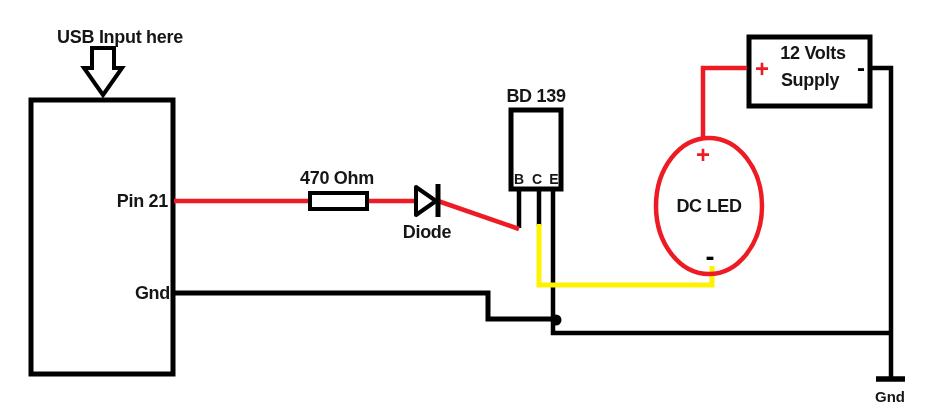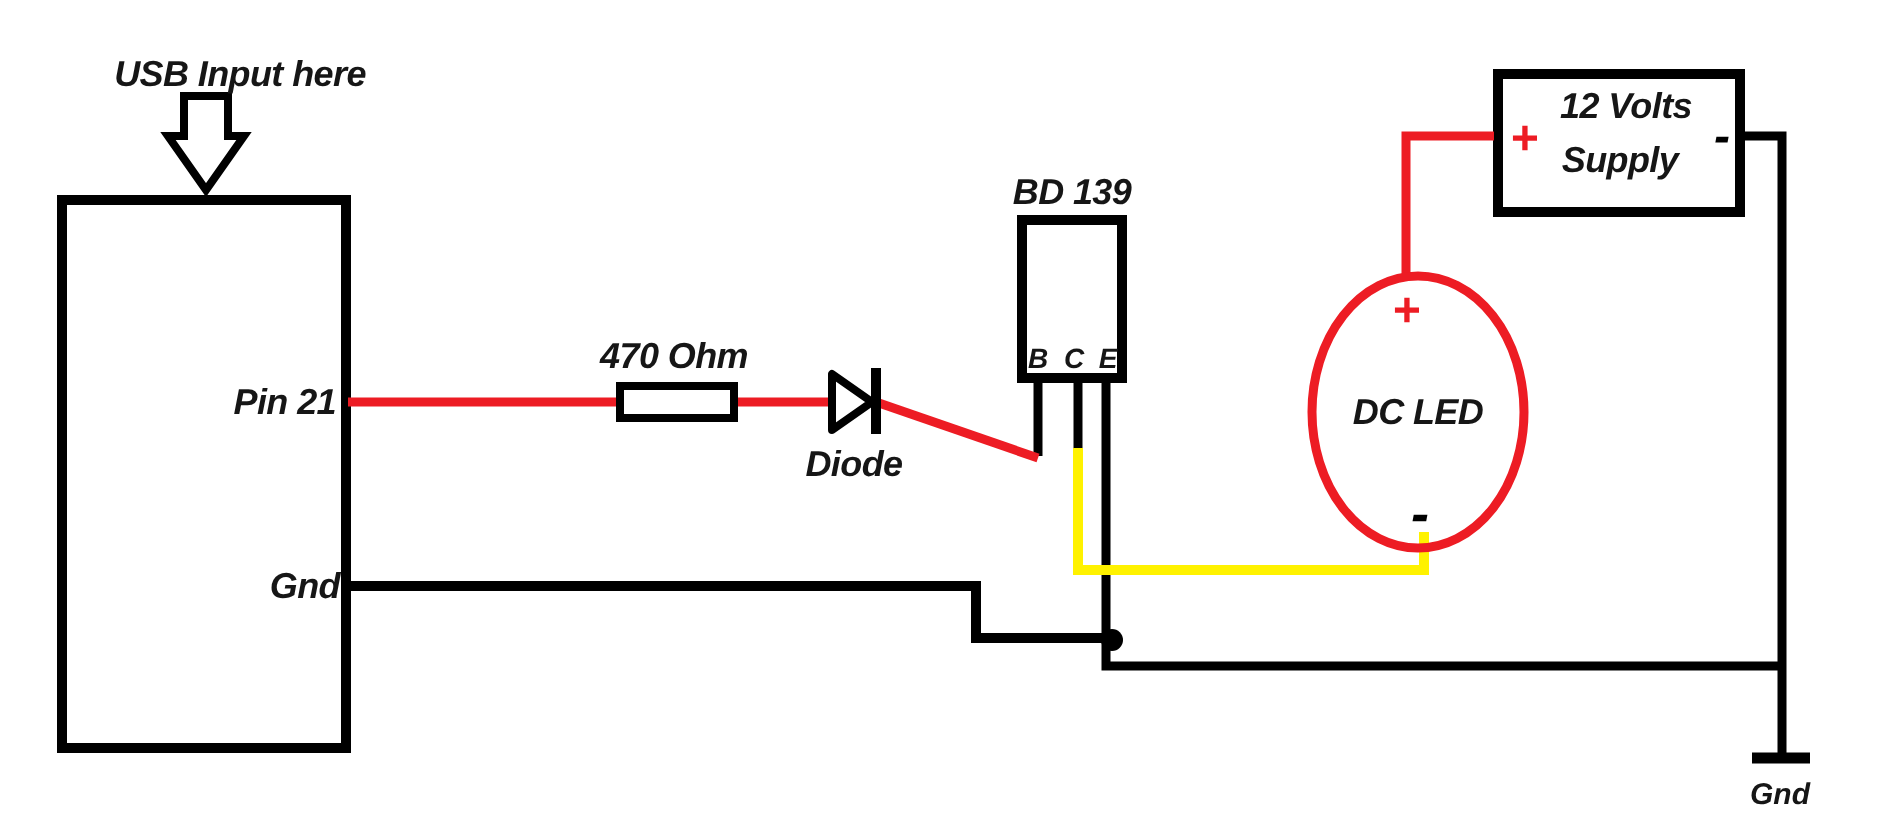--- a/index.html
+++ b/index.html
@@ -1,16 +1,16 @@
 <!DOCTYPE html>
 <html><head>
 <meta charset="utf-8">
 <style>
   html,body{margin:0;padding:0;background:#ffffff;}
-  .stage{position:relative;width:944px;height:420px;background:#ffffff;overflow:hidden;font-style:italic;}
+  .stage{position:relative;width:944px;height:420px;background:#ffffff;overflow:hidden;}
   svg{display:block;}
   .lbl{font-family:"Liberation Sans","DejaVu Sans",sans-serif;font-weight:bold;fill:#161616;}
   .sz18{font-size:18px;letter-spacing:-0.3px;}
   .sz15{font-size:15px;}
   .sz14{font-size:14px;}
   .sign{font-family:"Liberation Sans","DejaVu Sans",sans-serif;font-weight:bold;font-size:24px;}
   .sign-big{font-size:27px;}
   .comp{fill:#ffffff;stroke:#000000;}
   .wire{fill:none;stroke-linecap:butt;stroke-linejoin:miter;}
 </style>

